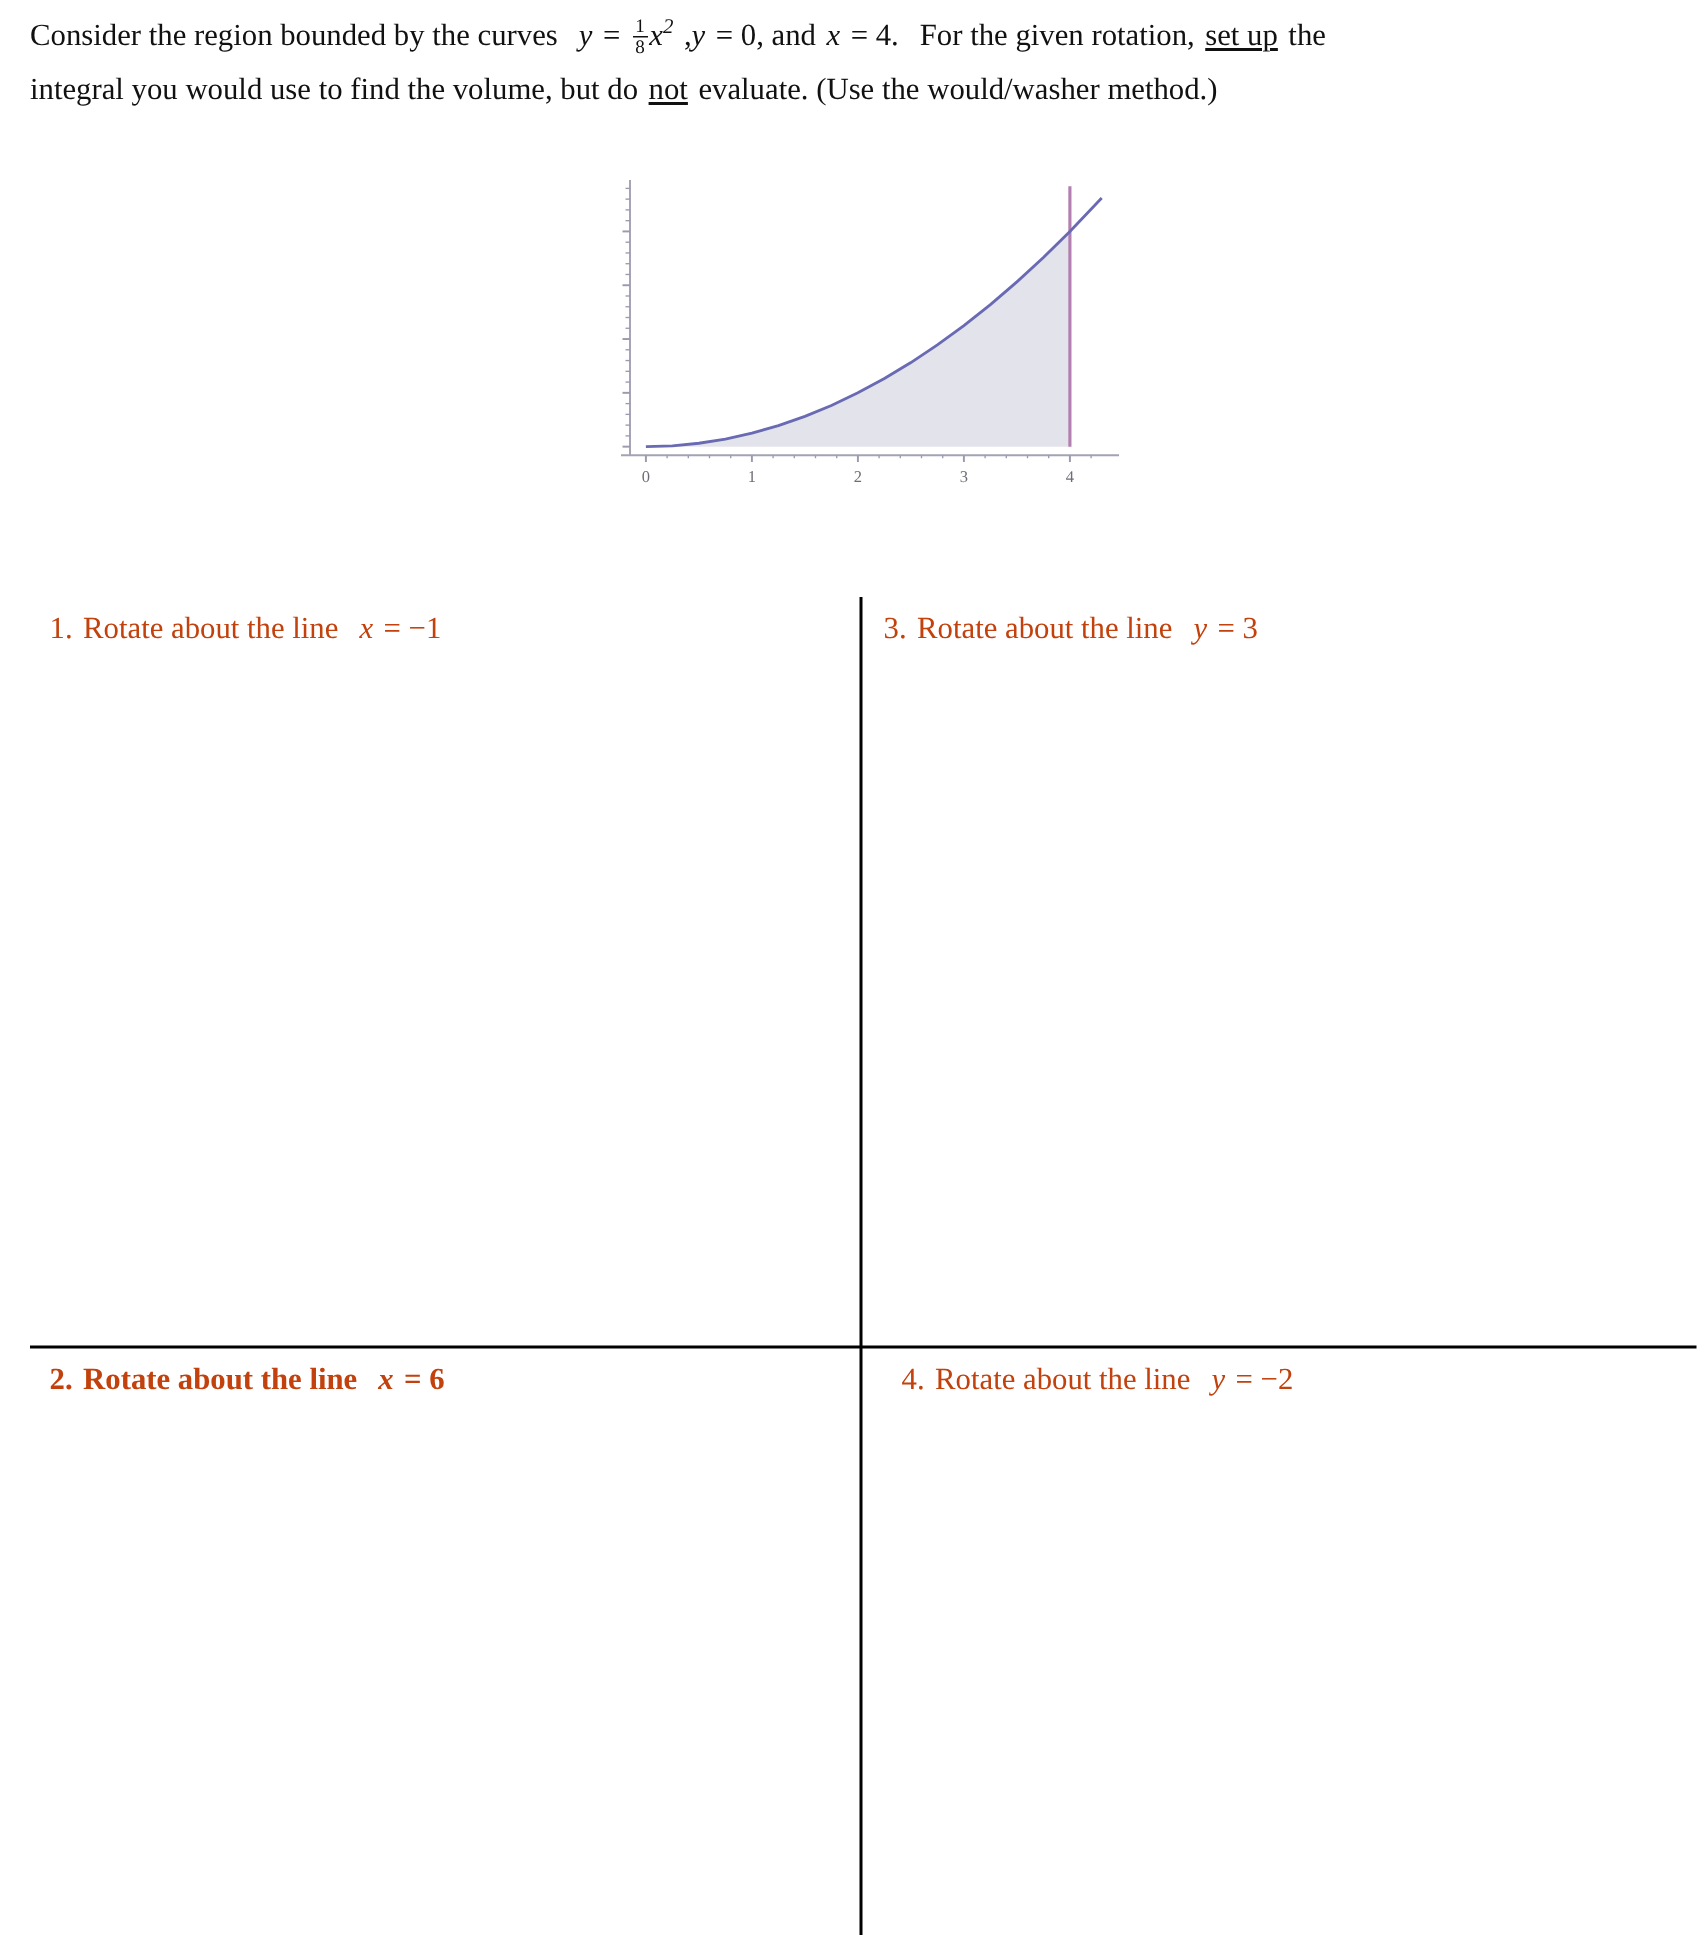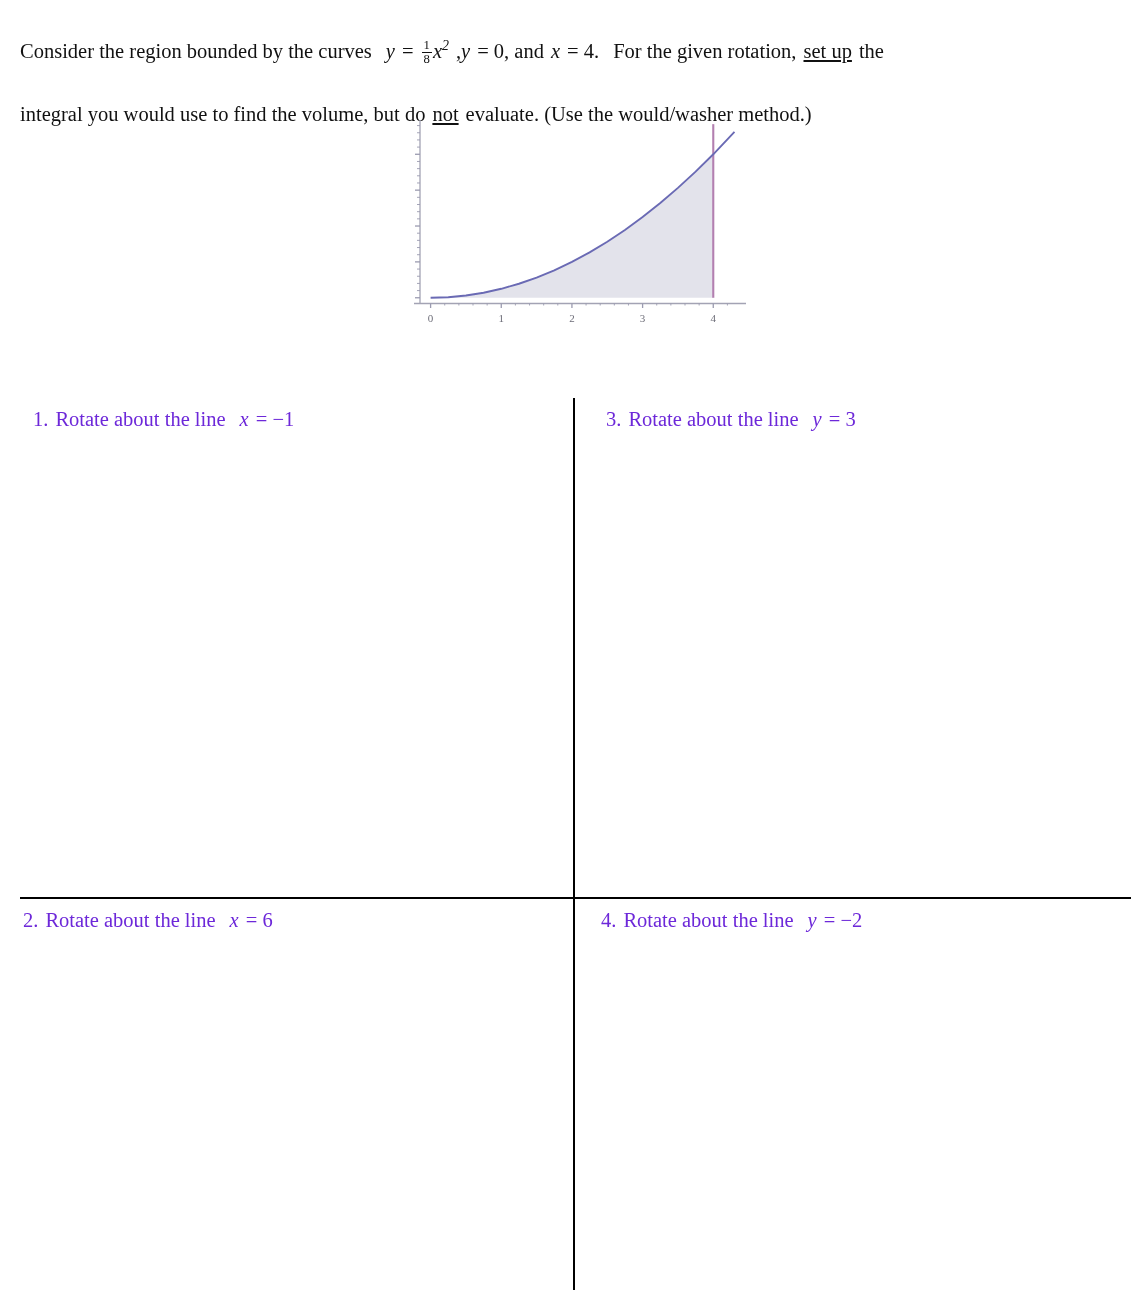--- a/index.html
+++ b/index.html
@@ -19,21 +19,21 @@
   
   #prompt {
     position: absolute;
     left: 20px;
     top: 6px;
     width: 1100px;
     font-size: 20.5px;
     line-height: 36px;
     color: #111111;
   }
-  #prompt .ln { display: block; white-space: nowrap; margin-top: 27px; }
+  #prompt .ln { display: block; white-space: nowrap; }
   .math { font-style: italic; font-family: "Liberation Serif", serif; }
   .uline { text-decoration: underline; text-underline-offset: 2px; font-family: Liberation Serif, serif; }
   .sp { display: inline-block; width: 7px; }
   .spw { display: inline-block; width: 14px; }
 
   
   .frac {
     display: inline-block;
     vertical-align: -0.42em;
     text-align: center;
@@ -72,26 +72,26 @@
     width: 1111px;
     height: 2px;
     background: #000000;
   }
 
   
   .cell-label {
     position: absolute;
     font-size: 20.5px;
     line-height: 28px;
-    color: #6d28d9;
+    color: #c2410c;
     white-space: nowrap;
   }
   #cell-1 { left: 33px; top: 405px; }
-  #cell-3 { left: 589px; top: 405px; margin-left: 17px; }
-  #cell-2 { left: 23px; top: 906px; }
+  #cell-3 { left: 589px; top: 405px; }
+  #cell-2 { left: 33px; top: 906px; font-weight: bold; }
   #cell-4 { left: 589px; top: 906px; margin-left: 12px; }
 
   .num-prefix { display: inline-block; margin-right: 7px; }
 </style>
 </head>
 <body>
 
 <div id="prompt">
   <span class="ln"><span>Consider the region bounded by the curves</span><span class="spw"></span><span class="math">y</span><span class="sp"></span><span>=</span><span class="sp"></span><span class="frac"><span class="num">1</span><span class="den">8</span></span><span class="math">x</span><span class="sup math">2</span><span class="sp"></span><span>,</span><span class="math">y</span><span class="sp"></span><span>= 0, and</span><span class="sp"></span><span class="math">x</span><span class="sp"></span><span>= 4.</span><span class="spw"></span><span>For the given rotation,</span><span class="sp"></span><span class="uline">set up</span><span class="sp"></span><span>the</span></span>
   <span class="ln"><span>integral you would use to find the volume, but do</span><span class="sp"></span><span class="uline">not</span><span class="sp"></span><span>evaluate.  (Use the would/washer method.)</span></span>

